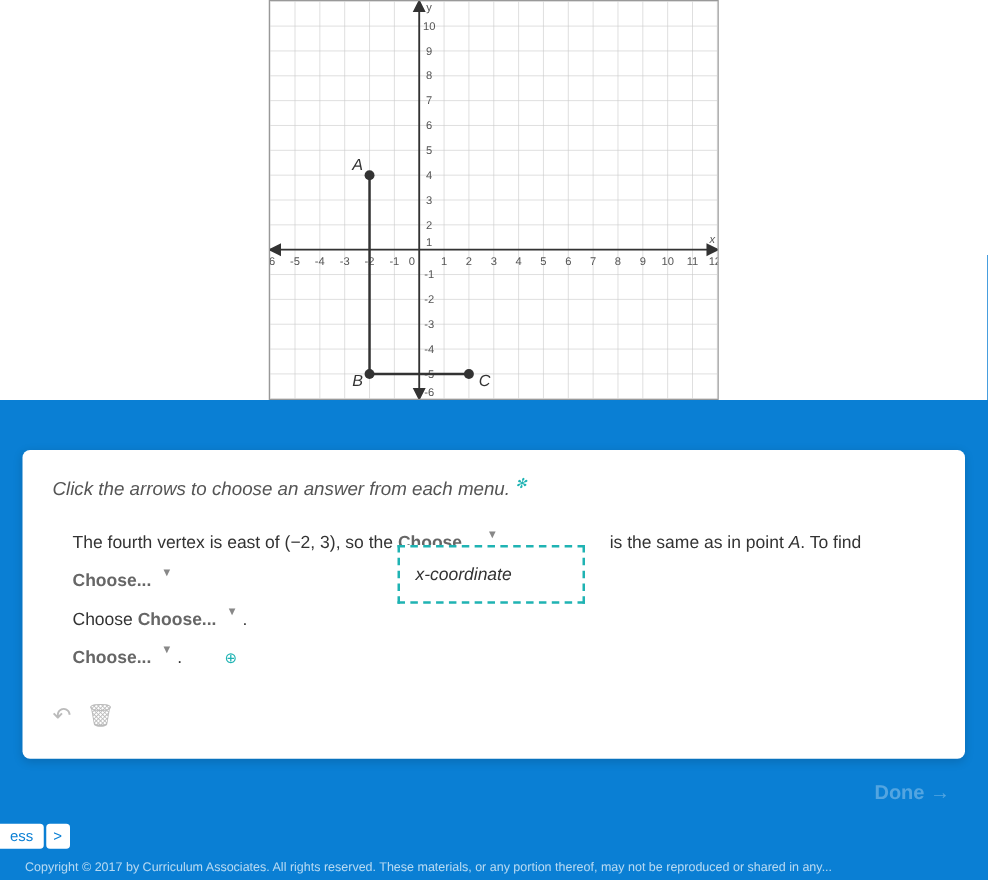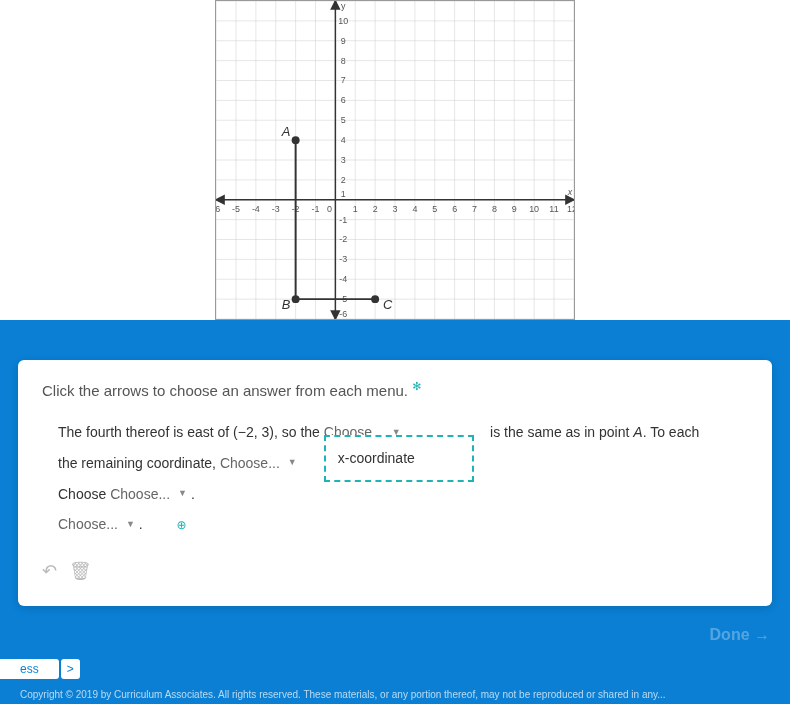--- a/index.html
+++ b/index.html
@@ -36,32 +36,34 @@
       background: #fff;
       margin: 40px 18px 0 18px;
       border-radius: 6px;
       padding: 20px 24px 24px 24px;
       box-shadow: 0 2px 8px rgba(0,0,0,0.15);
     }
     .instruction {
       color: #555;
       font-size: 15px;
       margin-bottom: 18px;
+      font-style: italic;
     }
     .answer-line {
       color: #333;
       font-size: 14px;
       line-height: 2.2;
       padding-left: 16px;
     }
     .choose-select {
       display: inline-flex;
-      align-items: center;
+      align-items: flex-start;
       color: #666;
       cursor: pointer;
+      font-weight: bold;
     }
     .choose-select .caret {
       font-size: 9px;
       margin-left: 8px;
       color: #888;
     }
     .dropdown-wrapper {
       display: inline-block;
       position: relative;
       vertical-align: top;
@@ -72,51 +74,52 @@
       top: 18px;
       border: 2px dashed #1fb3b3;
       background: #fff;
       min-width: 150px;
       z-index: 10;
     }
     .dropdown-item {
       padding: 6px 12px;
       font-size: 14px;
       color: #333;
+      font-style: italic;
       cursor: pointer;
     }
     .toolbar {
       margin-top: 20px;
       display: flex;
       gap: 12px;
     }
     .toolbar-btn {
       color: #bbb;
       font-size: 18px;
       cursor: pointer;
     }
     .done-btn {
       position: absolute;
-      right: 20px;
+      right: 30px;
       bottom: 60px;
       color: rgba(255,255,255,0.3);
       font-size: 16px;
       font-weight: bold;
     }
     .bottom-bar {
       position: absolute;
       bottom: 25px;
       left: 0;
       display: flex;
       align-items: center;
     }
     .ess-btn {
       background: #fff;
       color: #0a7fd4;
-      padding: 3px 20px;
+      padding: 3px 8px;
       font-size: 12px;
       border-radius: 0 3px 3px 0;
     }
     .next-btn {
       background: #fff;
       color: #0a7fd4;
       padding: 3px 6px;
       margin-left: 2px;
       font-size: 12px;
       border-radius: 3px;
@@ -258,34 +261,33 @@
     </svg>
   </div>
 </div>
 
 <div class="question-card">
   <div class="instruction">
     <span>Click the arrows to choose an answer from each menu.</span>
     <span class="snowflake">✻</span>
   </div>
   <div class="answer-line">
-    <span>The fourth thereof is east of </span><span>(−2, 3)</span><span>, so the </span>
+    <span>The fourth vertex is east of </span><span>(−2, 3)</span><span>, so the </span>
     <span class="dropdown-wrapper">
       <span class="choose-select">
         <span>Choose...</span>
           <span class="caret">▼</span>
       </span>
       <div class="dropdown-menu">
         <div class="dropdown-item">x-coordinate</div>
       </div>
     </span>
     &nbsp;&nbsp;&nbsp;&nbsp;&nbsp;&nbsp;&nbsp;&nbsp;&nbsp;&nbsp;&nbsp;&nbsp;&nbsp;&nbsp;&nbsp;&nbsp;&nbsp;&nbsp;&nbsp;&nbsp;&nbsp;
-    <span> is the same as in point </span><span class="italic-var">A</span><span>. To each</span>
+    <span> is the same as in point </span><span class="italic-var">A</span><span>. To find</span>
     <br>
-    <span>the remaining coordinate, </span>
     <span class="choose-select">
       <span>Choose...</span>
         <span class="caret">▼</span>
     </span>
     <br>
     <span>Choose </span>
     <span class="choose-select">
       <span>Choose...</span>
         <span class="caret">▼</span>
     </span>
@@ -304,13 +306,13 @@
   </div>
 </div>
 
 <div class="done-btn">Done →</div>
 
 <div class="bottom-bar">
   <div class="ess-btn">ess</div>
   <div class="next-btn">&gt;</div>
 </div>
 
-<div class="copyright">Copyright © 2019 by Curriculum Associates. All rights reserved. These materials, or any portion thereof, may not be reproduced or shared in any...</div>
+<div class="copyright">Copyright © 2017 by Curriculum Associates. All rights reserved. These materials, or any portion thereof, may not be reproduced or shared in any...</div>
 
 </body></html>

